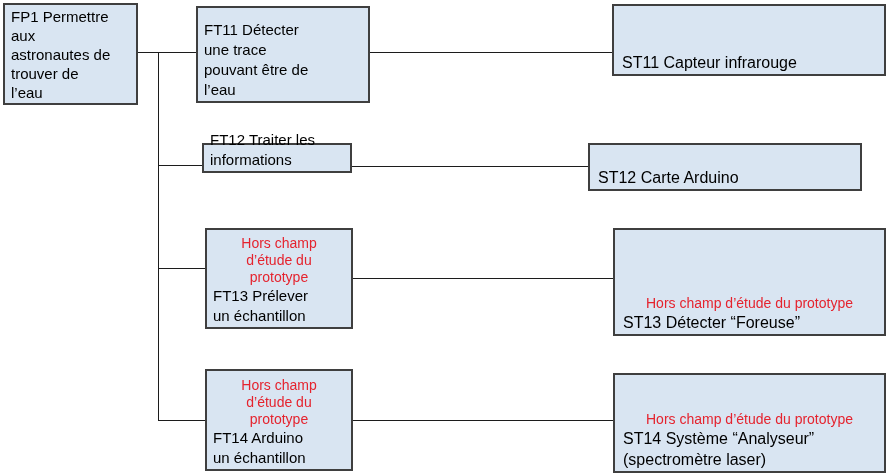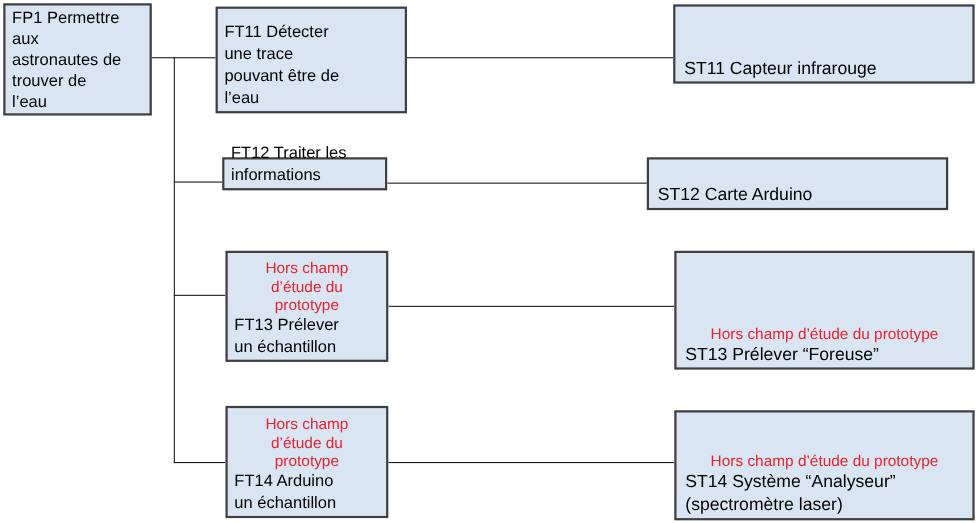--- a/index.html
+++ b/index.html
@@ -101,21 +101,21 @@
   <div class="box st" style="left:612px;top:4px;width:274px;height:72px">
     <div class="label">ST11 Capteur infrarouge</div>
   </div>
 
   <div class="box st" style="left:588px;top:143px;width:274px;height:48px">
     <div class="label">ST12 Carte Arduino</div>
   </div>
 
   <div class="box st" style="left:613px;top:228px;width:273px;height:108px">
     <div class="note">Hors champ d’étude du prototype</div>
-    <div class="label">ST13 Prélever “Foreuse”</div>
+    <div class="label">ST13 Détecter “Foreuse”</div>
   </div>
 
   <div class="box st" style="left:613px;top:373px;width:273px;height:100px">
     <div class="note">Hors champ d’étude du prototype</div>
     <div class="label">ST14 Système “Analyseur”
 (spectromètre laser)</div>
   </div>
 
 </div>
 

